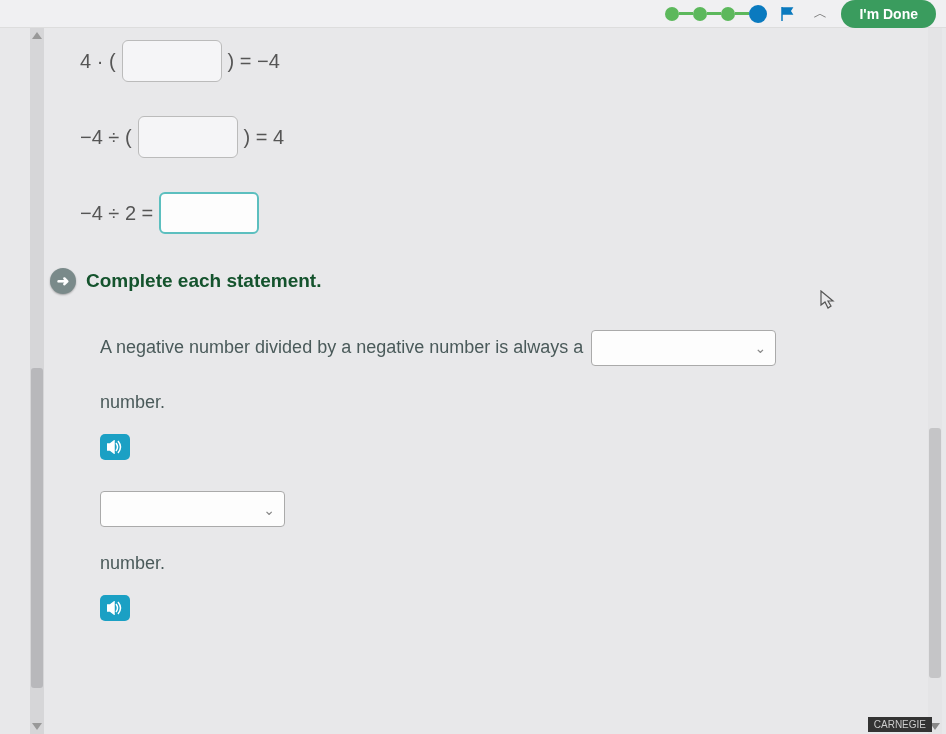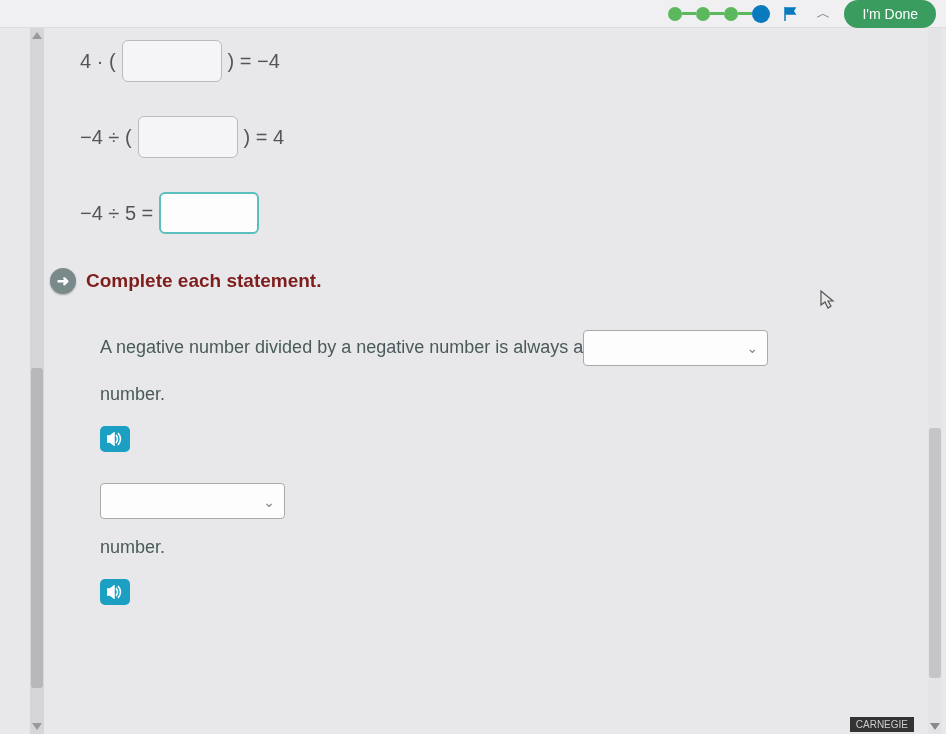--- a/index.html
+++ b/index.html
@@ -36,21 +36,21 @@
     .dash { width: 14px; height: 3px; background: #5cb85c; }
     .flag-icon { display: inline-flex; align-items: center; }
     .chevron-up { color: #777; font-size: 14px; margin-left: 2px; }
     .done-btn {
       background: #3a9c5e;
       color: #fff;
       border: none;
       border-radius: 16px;
       padding: 6px 18px;
       font-size: 14px;
-      font-weight: 400;
+      font-weight: 700;
       cursor: pointer;
     }
     .scroll-track-left {
       position: absolute;
       left: 30px;
       top: 28px;
       bottom: 0;
       width: 14px;
       background: #d6d6d8;
     }
@@ -140,30 +140,31 @@
       display: flex;
       align-items: center;
       justify-content: center;
       font-size: 15px;
       font-weight: bold;
       box-shadow: 0 1px 2px rgba(0,0,0,0.3);
     }
     .section-title {
       font-size: 19px;
       font-weight: 600;
-      color: #7f1d1d;
+      color: #14532d;
     }
     .statement {
       font-size: 18px;
       color: #4a5a5a;
       line-height: 2.6;
       margin-bottom: 8px;
       display: flex;
       flex-wrap: wrap;
       align-items: center;
+      gap: 8px;
       padding-left: 20px;
     }
     .select-box {
       width: 185px;
       height: 36px;
       border: 1px solid #aaa;
       border-radius: 4px;
       background: #fdfdfd;
       font-size: 15px;
       padding: 0 8px;
@@ -199,21 +200,21 @@
     .cursor-icon {
       position: absolute;
       right: 60px;
       top: 250px;
       color: #666;
       font-size: 18px;
     }
     .footer-brand {
       position: absolute;
       bottom: 2px;
-      right: 32px;
+      right: 14px;
       font-size: 10px;
       color: #ccc;
       background: #333;
       padding: 2px 6px;
     }
   </style>
 </head>
 <body>
 
 <div class="top-bar">
@@ -252,21 +253,21 @@
   </div>
 
 
   <div class="eq-row">
     <span>−4 ÷ (</span>
     <input class="math-input" style="">
     <span>) = 4</span>
   </div>
 
   <div class="eq-row">
-    <span>−4 ÷ 5 =</span>
+    <span>−4 ÷ 2 =</span>
     <input class="math-input teal" style="">
   </div>
 
   <div class="section-header">
     <div class="section-badge">➜</div>
     <div class="section-title">Complete each statement.</div>
   </div>
 
   <div class="statement">
     <span>A negative number divided by a negative number is always a</span>

